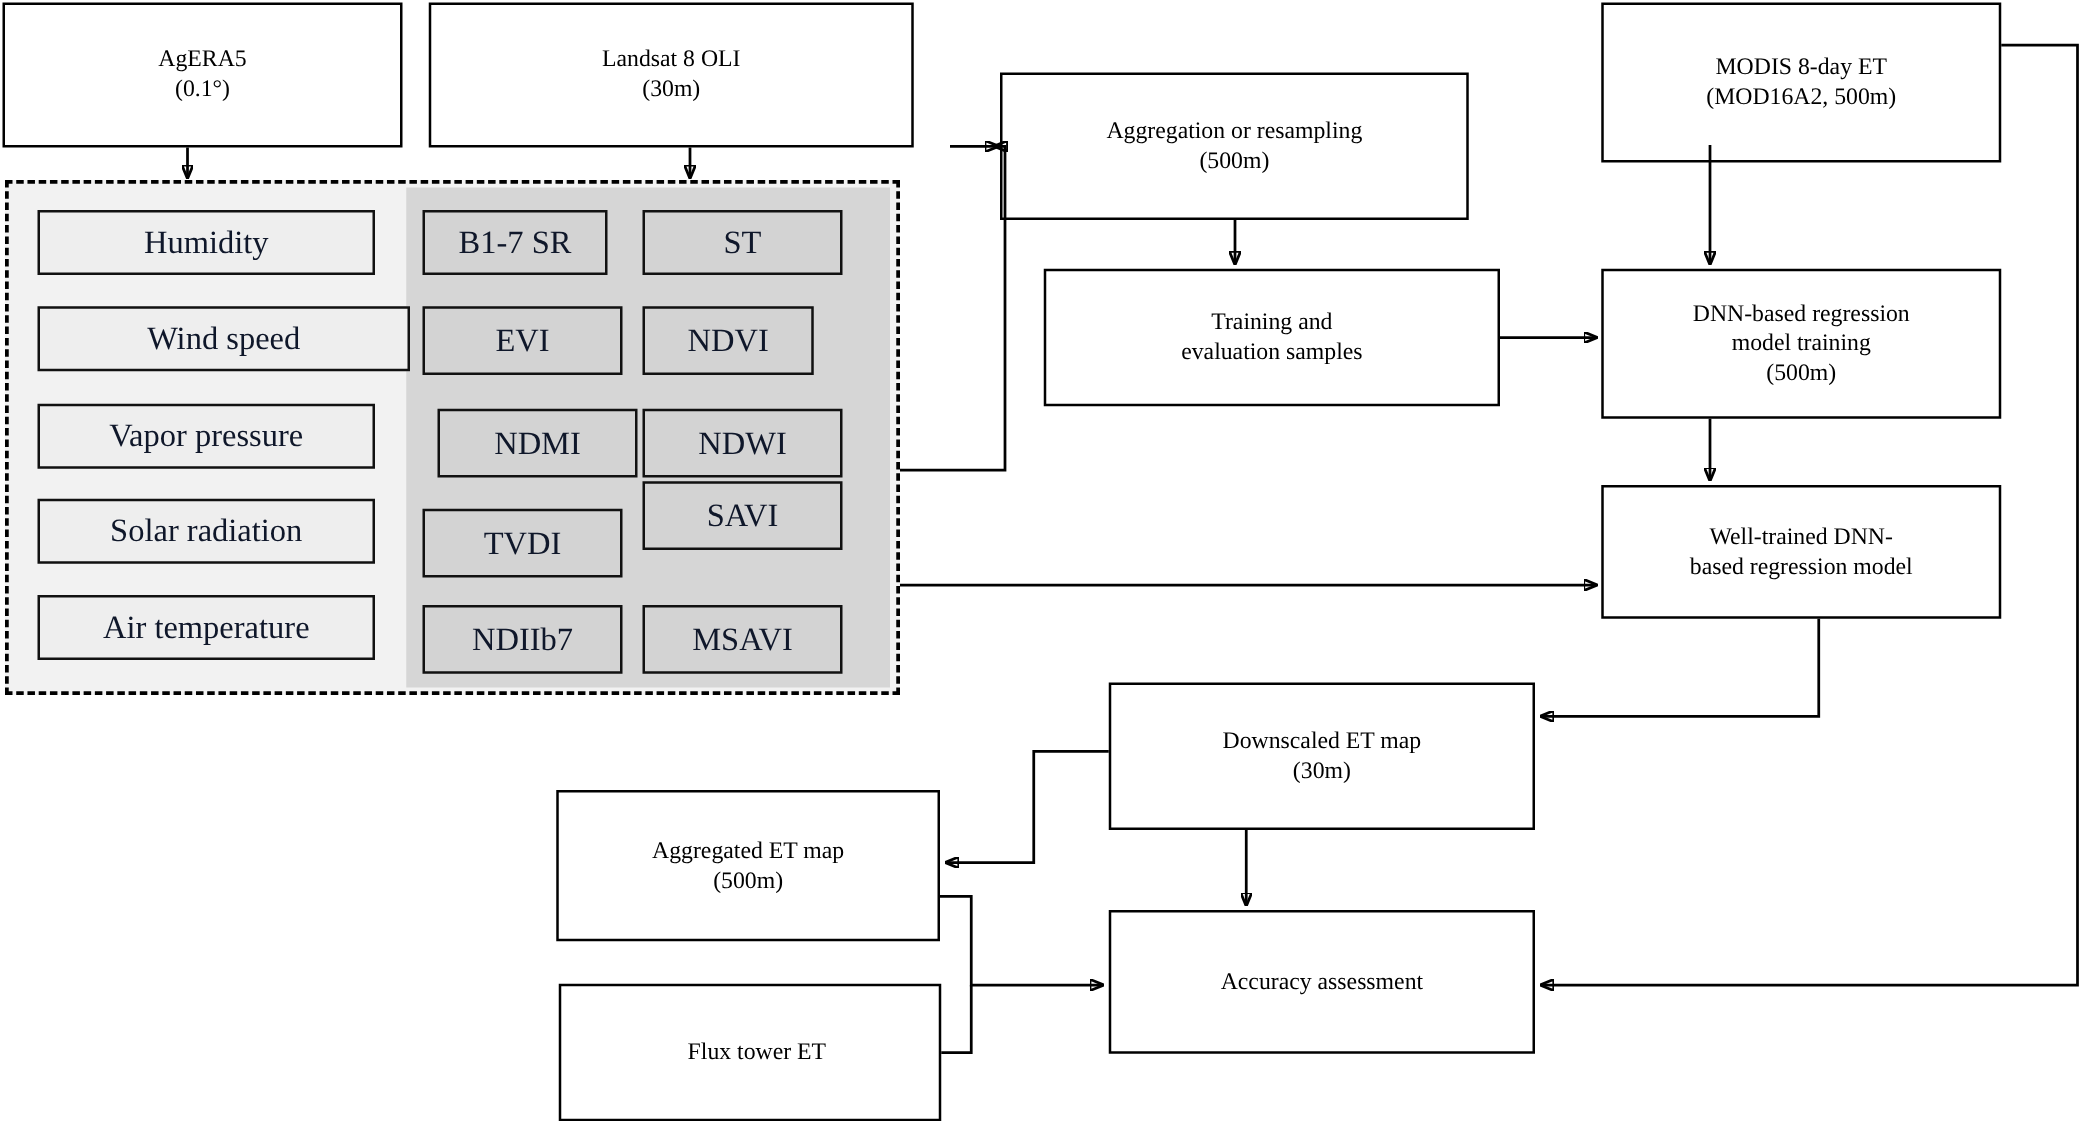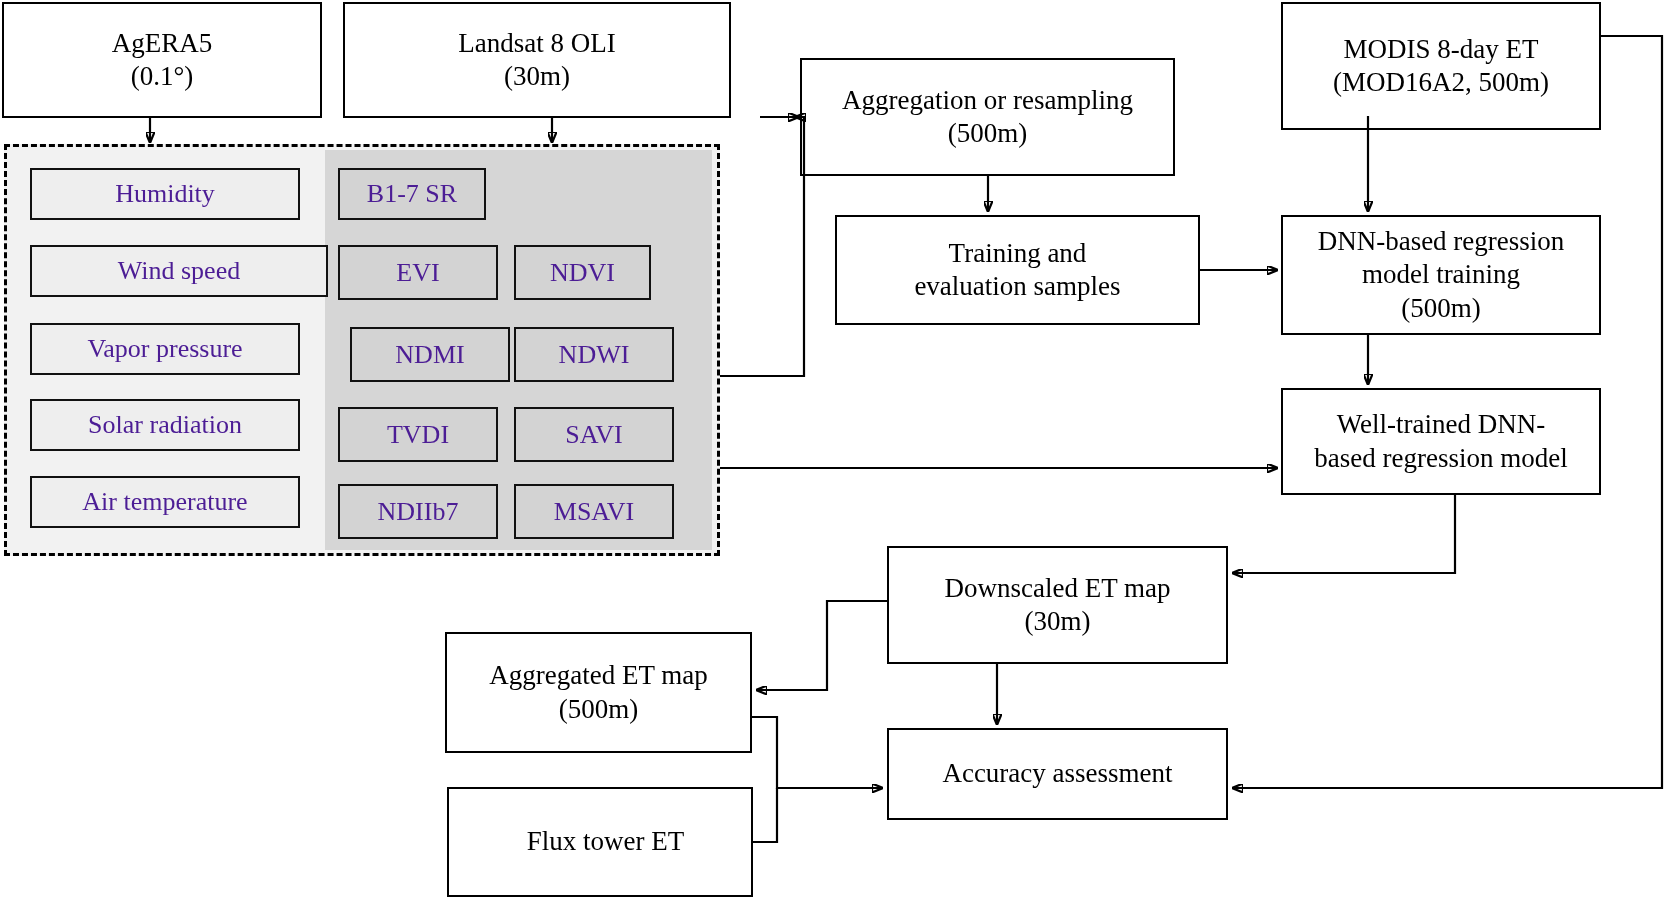--- a/index.html
+++ b/index.html
@@ -13,21 +13,21 @@
   .node{
     position:absolute;
     box-sizing:border-box;
     background:#ffffff;
     border:2.5px solid #000000;
     display:flex;
     align-items:center;
     justify-content:center;
     text-align:center;
     color:#000000;
-    font-size:27px;
+    font-size:19px;
     line-height:1.24;
     white-space:pre-line;
     padding:2px 6px;
   }
   
   #dashed-panel{
     position:absolute;
     box-sizing:border-box;
     border:3px dashed #000000;
     background:#f2f2f2;
@@ -39,21 +39,21 @@
   }
   .chip{
     position:absolute;
     box-sizing:border-box;
     border:2.5px solid #111111;
     display:flex;
     align-items:center;
     justify-content:center;
     text-align:center;
     font-size:26px;
-    color:#4c1d95;
+    color:#0f172a;
     padding:1px 4px;
   }
   .chip.met{background:#eeeeee;}
   .chip.idx{background:#d3d3d3;}
   svg#wires{
     position:absolute;left:0;top:0;
     width:1665px;height:897px;
     pointer-events:none;
   }
   svg#wires line, svg#wires path, svg#wires polyline{
@@ -83,23 +83,24 @@
   <div class="chip met" style="left:30px;top:323px;width:270px;height:52px;">Vapor pressure</div>
   <div class="chip met" style="left:30px;top:399px;width:270px;height:52px;">Solar radiation</div>
   <div class="chip met" style="left:30px;top:476px;width:270px;height:52px;">Air temperature</div>
 
   <div class="chip idx" style="left:338px;top:168px;width:148px;height:52px;">B1-7 SR</div>
   <div class="chip idx" style="left:338px;top:245px;width:160px;height:55px;">EVI</div>
   <div class="chip idx" style="left:350px;top:327px;width:160px;height:55px;">NDMI</div>
   <div class="chip idx" style="left:338px;top:407px;width:160px;height:55px;">TVDI</div>
   <div class="chip idx" style="left:338px;top:484px;width:160px;height:55px;">NDIIb7</div>
 
+  <div class="chip idx" style="left:514px;top:168px;width:160px;height:52px;">ST</div>
   <div class="chip idx" style="left:514px;top:245px;width:137px;height:55px;">NDVI</div>
   <div class="chip idx" style="left:514px;top:327px;width:160px;height:55px;">NDWI</div>
-  <div class="chip idx" style="left:514px;top:407px;width:160px;height:55px;">SAVI</div>
+  <div class="chip idx" style="left:514px;top:385px;width:160px;height:55px;">SAVI</div>
   <div class="chip idx" style="left:514px;top:484px;width:160px;height:55px;">MSAVI</div>
 
   <div class="node" style="left:800px;top:58px;width:375px;height:118px;">Aggregation or resampling
 (500m)</div>
 
   <div class="node" style="left:835px;top:215px;width:365px;height:110px;">Training and
 evaluation samples</div>
 
   <div class="node" style="left:1281px;top:215px;width:320px;height:120px;">DNN-based regression
 model training
@@ -109,21 +110,21 @@
 based regression model</div>
 
   <div class="node" style="left:887px;top:546px;width:341px;height:118px;">Downscaled ET map
 (30m)</div>
 
   <div class="node" style="left:445px;top:632px;width:307px;height:121px;">Aggregated ET map
 (500m)</div>
 
   <div class="node" style="left:447px;top:787px;width:306px;height:110px;padding-left:17px;">Flux tower ET</div>
 
-  <div class="node" style="left:887px;top:728px;width:341px;height:92px;">Accuracy assessment</div>
+  <div class="node" style="left:887px;top:728px;width:341px;height:115px;">Accuracy assessment</div>
 
   <svg id="wires" viewBox="0 0 1665 897" xmlns="http://www.w3.org/2000/svg">
     <defs>
       <marker id="ah" markerWidth="11" markerHeight="9" refX="10" refY="4.5" orient="auto" markerUnits="userSpaceOnUse">
         <path d="M0,0 L11,4.5 L0,9 z" fill="#000000" stroke="none"></path>
       </marker>
     </defs>
 
     <line x1="150" y1="118" x2="150" y2="142" marker-end="url(#ah)"></line>
 

